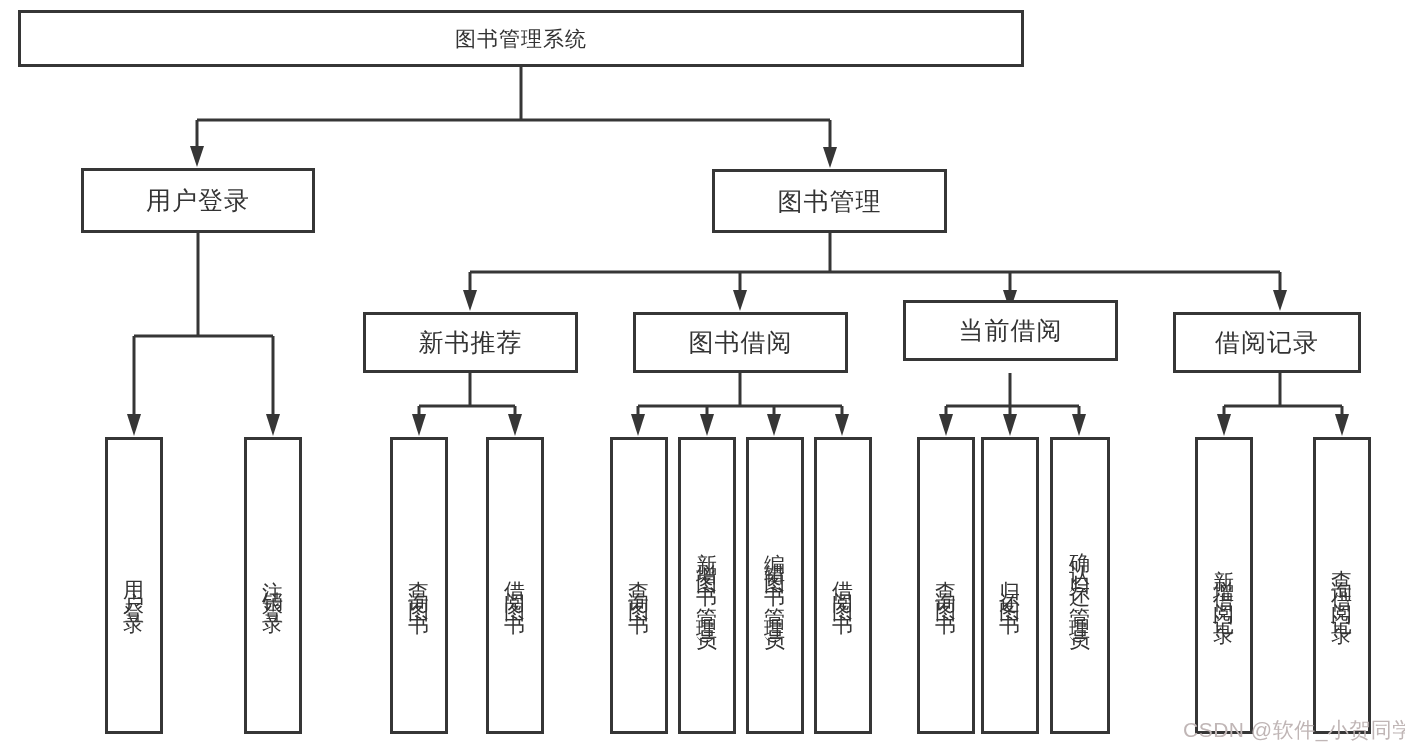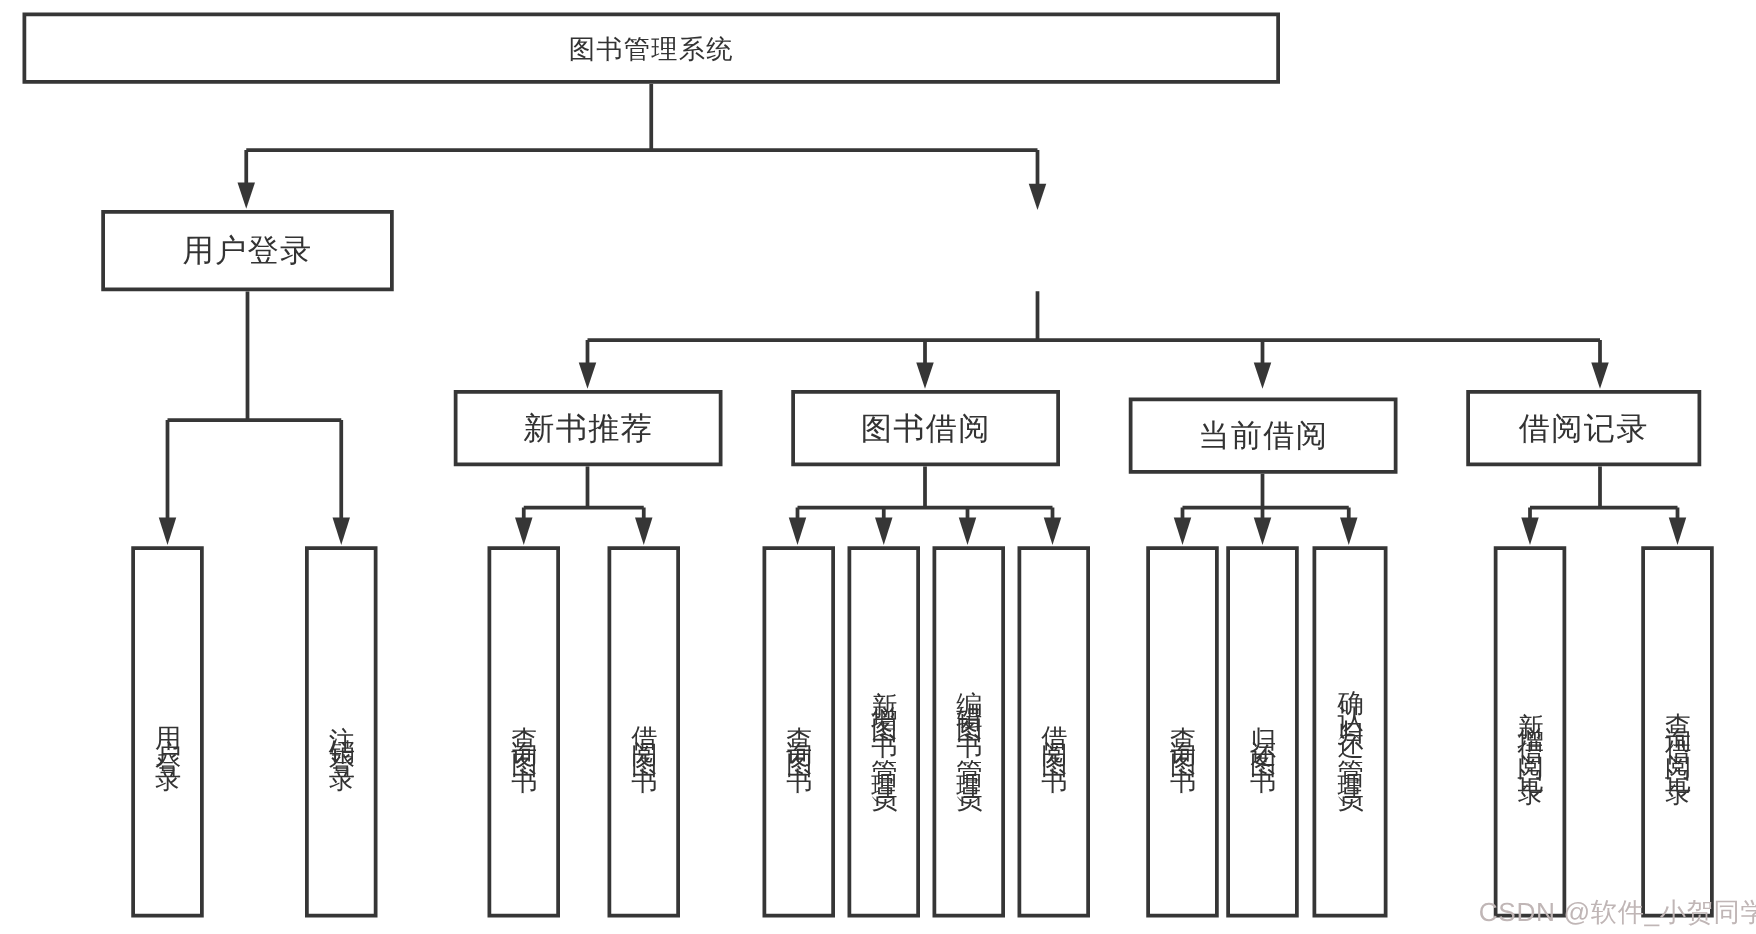--- a/index.html
+++ b/index.html
@@ -113,24 +113,25 @@
     <path class="ln" d="M1224 406 H1342"></path>
     <path class="ln" d="M1224 406 V416"></path>
     <polygon class="ah" points="1217,414 1231,414 1224,436"></polygon>
     <path class="ln" d="M1342 406 V416"></path>
     <polygon class="ah" points="1335,414 1349,414 1342,436"></polygon>
   </svg>
 
   <div class="box root-box" style="left:18px; top:10px; width:1006px; height:57px;">图书管理系统</div>
 
   <div class="box h-box" style="left:81px; top:168px; width:234px; height:65px;">用户登录</div>
+  <div class="box h-box" style="left:712px; top:169px; width:235px; height:64px;">图书管理</div>
 
   <div class="box h-box" style="left:633px; top:312px; width:215px; height:61px;">图书借阅</div>
   <div class="box h-box" style="left:363px; top:312px; width:215px; height:61px;">新书推荐</div>
-  <div class="box h-box" style="left:903px; top:318px; width:215px; height:61px;">当前借阅</div>
+  <div class="box h-box" style="left:903px; top:300px; width:215px; height:61px;">当前借阅</div>
   <div class="box h-box" style="left:1173px; top:312px; width:188px; height:61px;">借阅记录</div>
 
   <div class="box leaf" style="left:105px; top:437px; width:58px; height:297px;">用户登录</div>
   <div class="box leaf" style="left:244px; top:437px; width:58px; height:297px;">注销登录</div>
 
   <div class="box leaf" style="left:390px; top:437px; width:58px; height:297px;">查询图书</div>
   <div class="box leaf" style="left:486px; top:437px; width:58px; height:297px;">借阅图书</div>
 
   <div class="box leaf" style="left:610px; top:437px; width:58px; height:297px;">查询图书</div>
   <div class="box leaf" style="left:678px; top:437px; width:58px; height:297px;">新增图书（管理员）</div>

